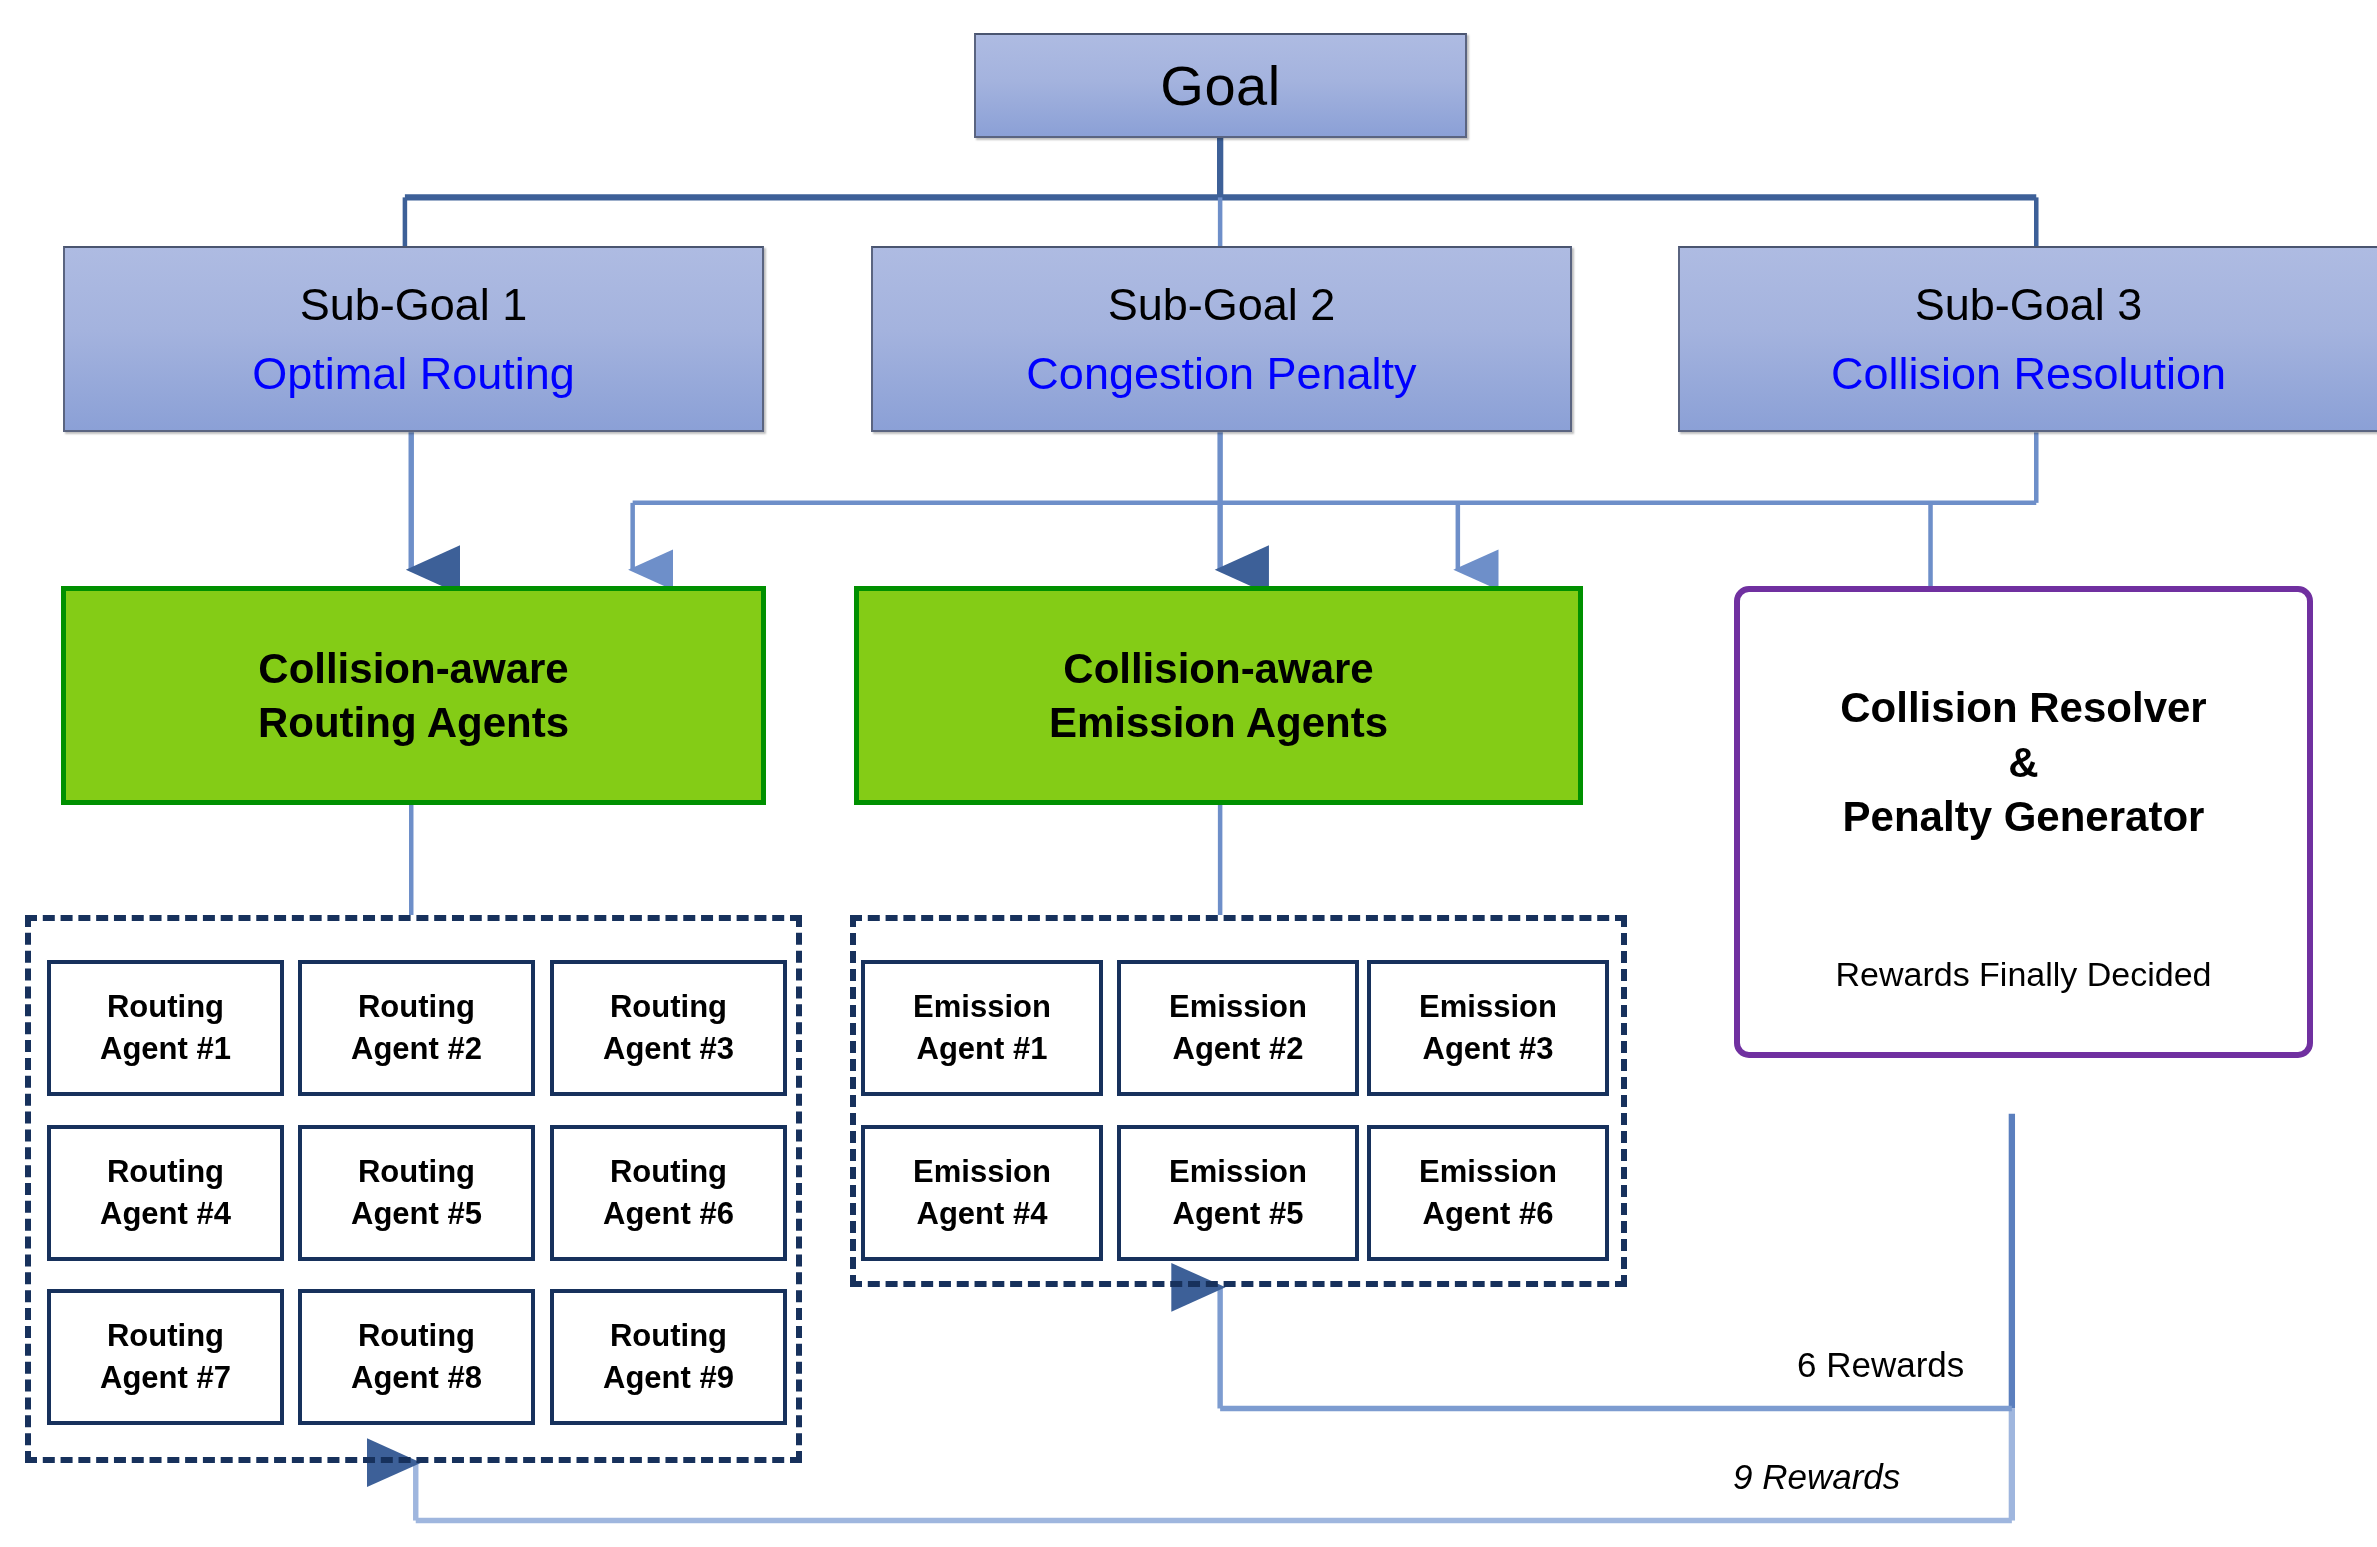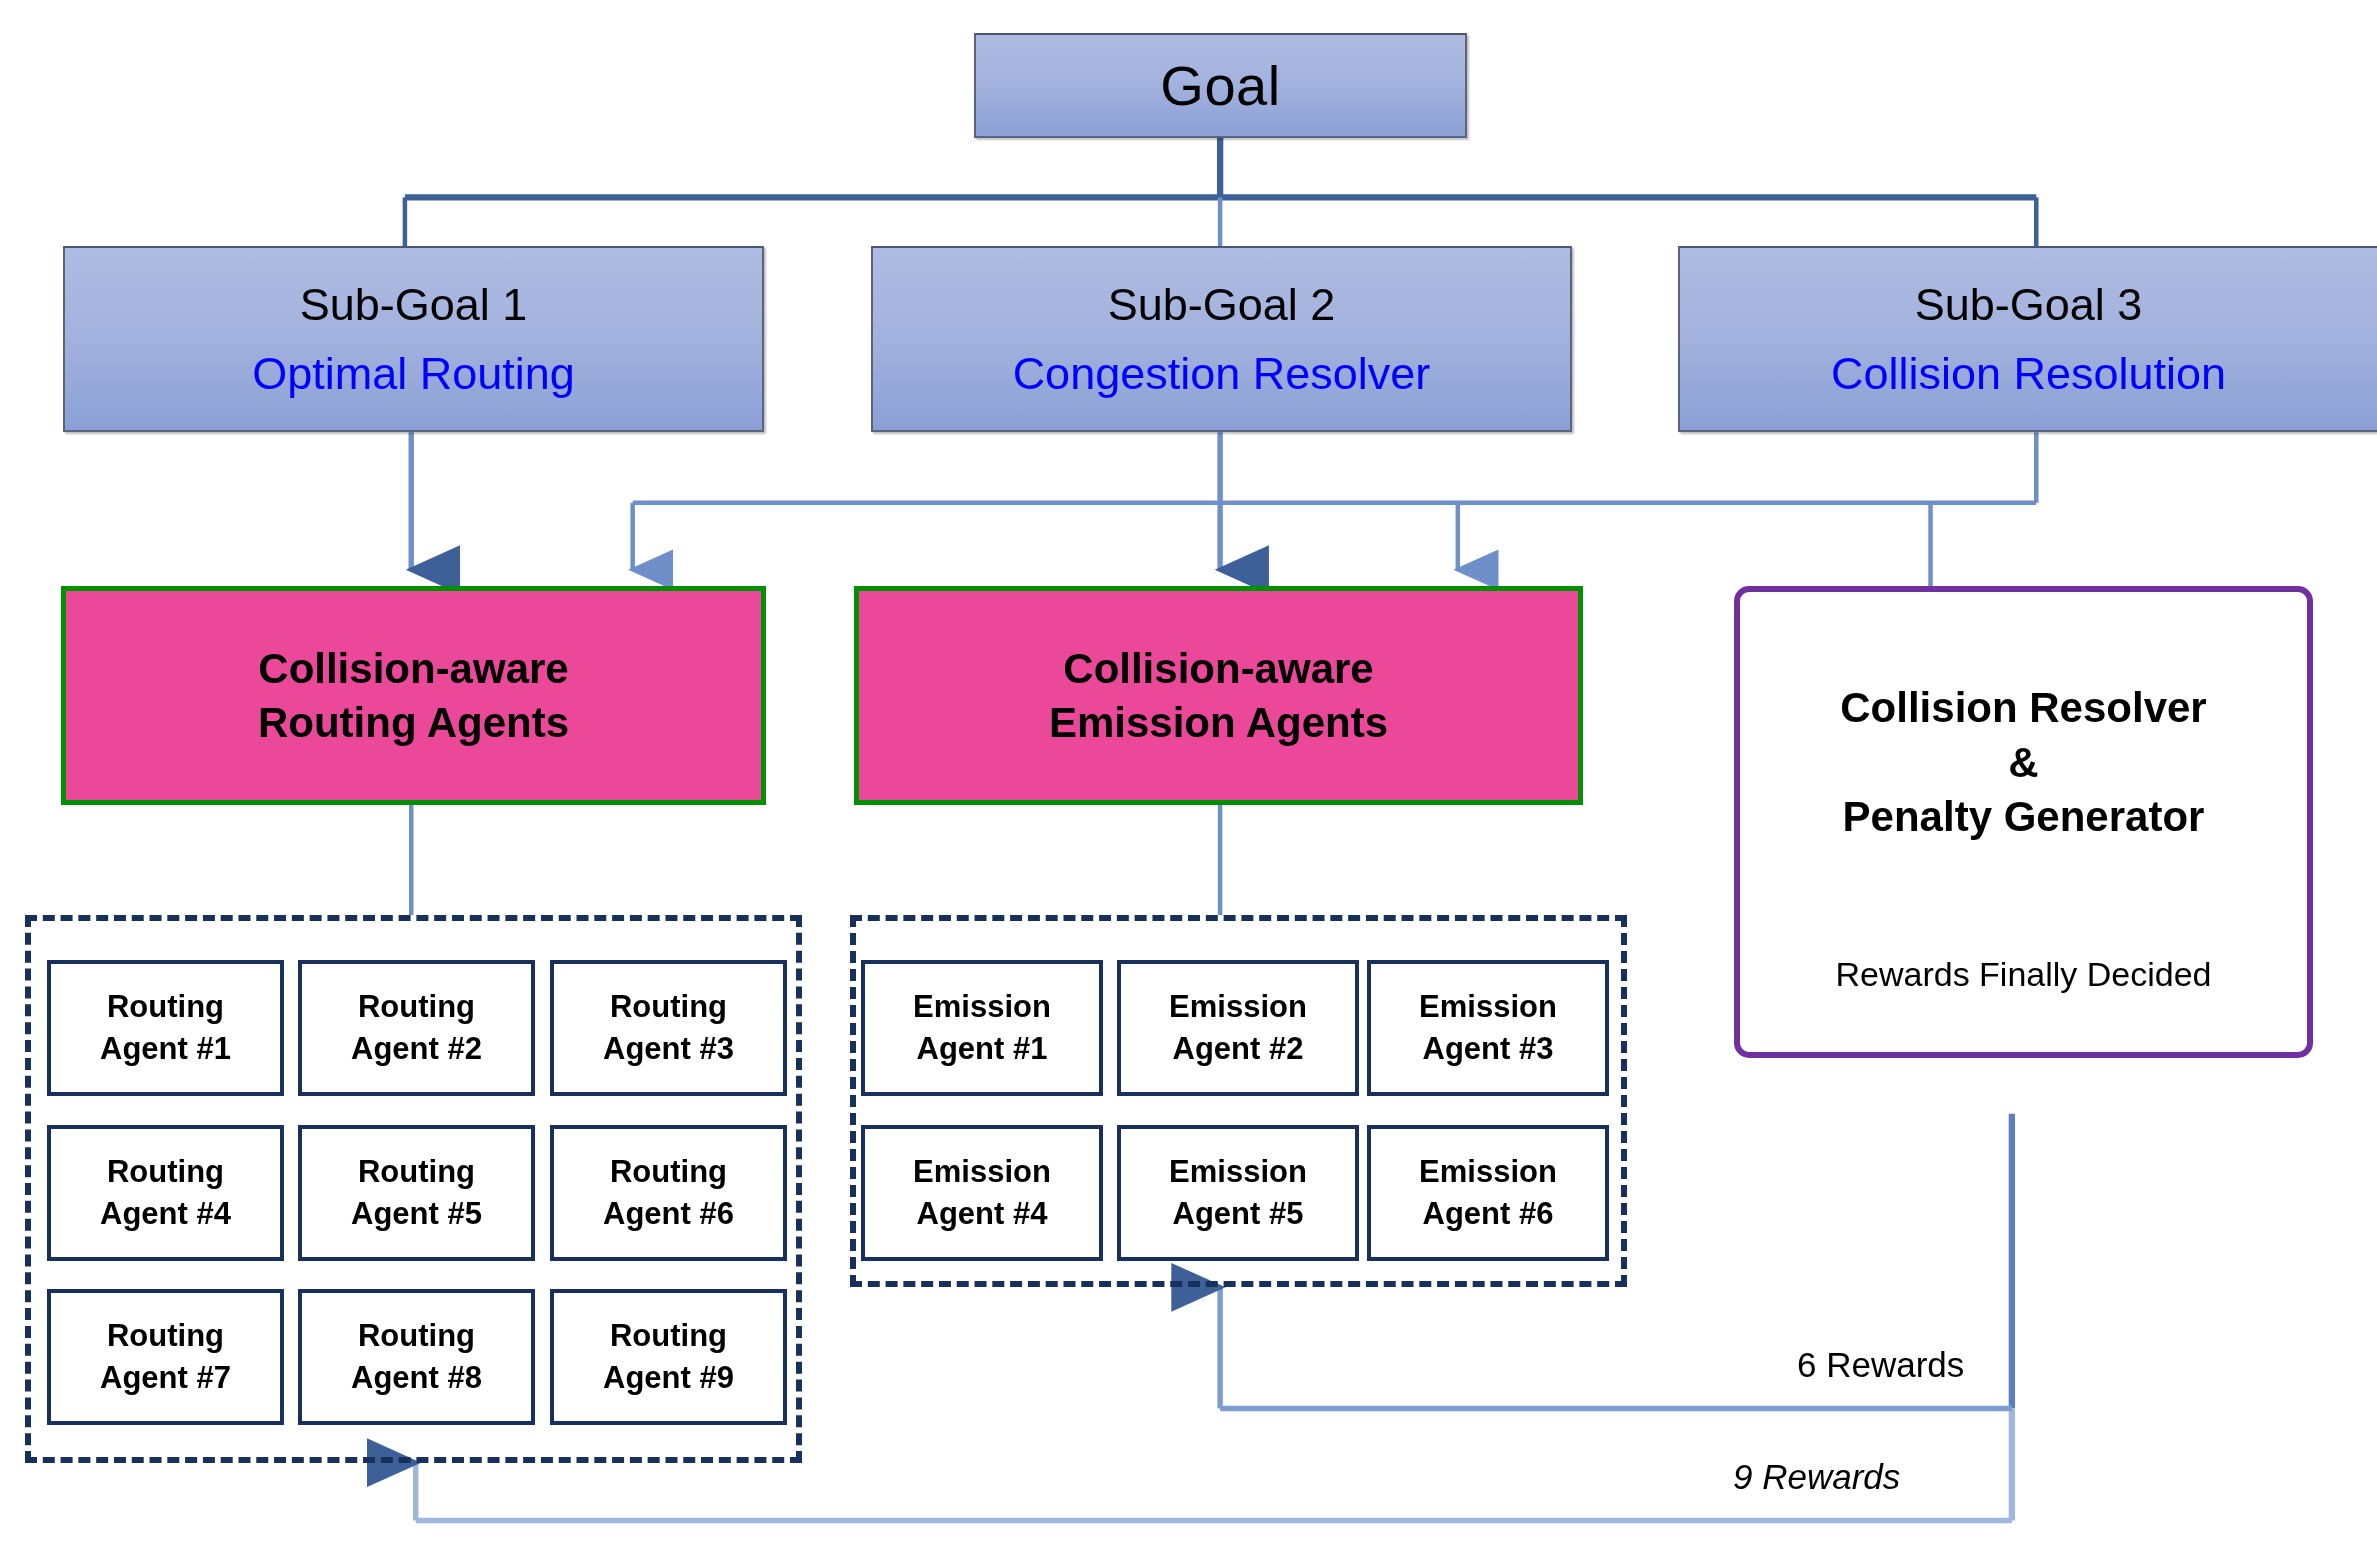--- a/index.html
+++ b/index.html
@@ -54,21 +54,21 @@
     font-weight: normal;
     color: #0000ff;
     line-height: 1.05;
     margin-top: 22px;
   }
 
   
   .greenbox {
     position: absolute;
     box-sizing: border-box;
-    background: #ec4899;
+    background: #84cc16;
     border: 5.4px solid #009000;
     display: flex;
     align-items: center;
     justify-content: center;
     text-align: center;
   }
   .greenbox .lbl {
     font-size: 42px;
     font-weight: bold;
     color: #000000;
@@ -208,21 +208,21 @@
     <div class="goal-title">Goal</div>
   </div>
 
   <div class="gbox" style="left:63px; top:246px; width:701px; height:186px;">
     <div class="sub-title">Sub-Goal 1</div>
     <div class="sub-sub">Optimal Routing</div>
   </div>
 
   <div class="gbox" style="left:871px; top:246px; width:701px; height:186px;">
     <div class="sub-title">Sub-Goal 2</div>
-    <div class="sub-sub">Congestion Resolver</div>
+    <div class="sub-sub">Congestion Penalty</div>
   </div>
 
   <div class="gbox" style="left:1678px; top:246px; width:701px; height:186px;">
     <div class="sub-title">Sub-Goal 3</div>
     <div class="sub-sub">Collision Resolution</div>
   </div>
 
   <div class="greenbox" style="left:61px; top:586px; width:705px; height:219px;">
     <div class="lbl">
       <span>Collision-aware</span><br>

